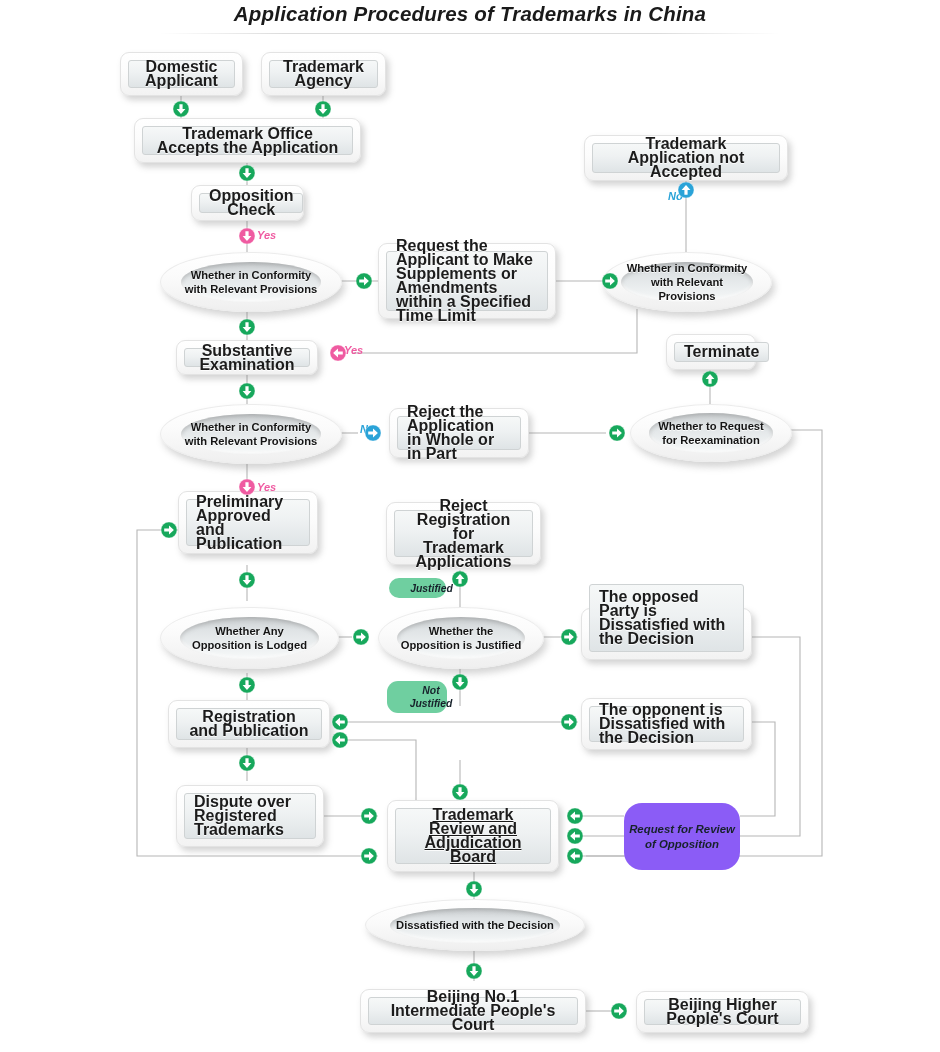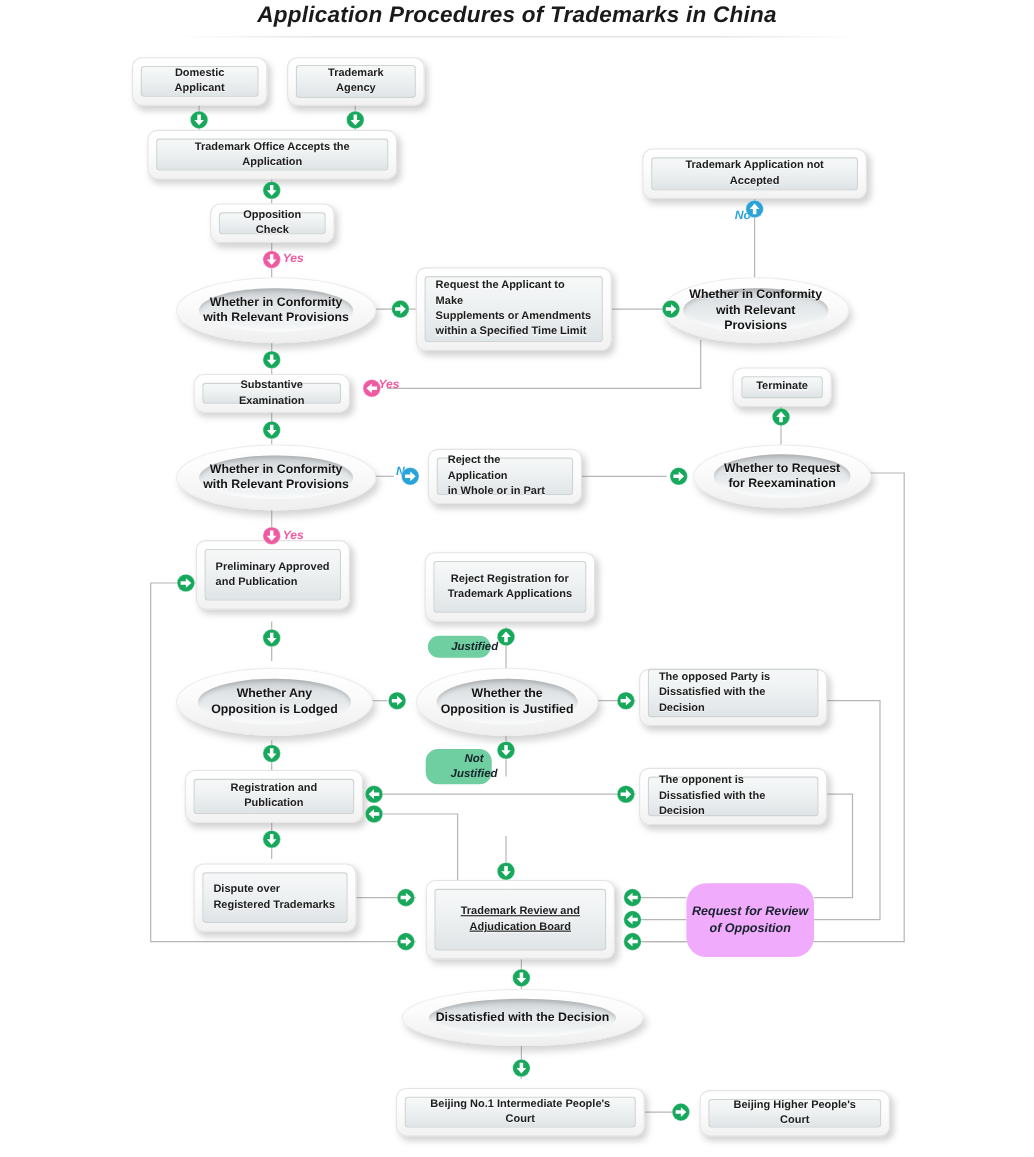--- a/index.html
+++ b/index.html
@@ -36,22 +36,22 @@
     box-shadow:3px 4px 6px rgba(120,120,120,.33), 0 1px 0 #fff inset;
     padding:7px;
     display:flex;
   }
   .box .inner{
     flex:1;
     border:1px solid #cfd3d4;
     border-radius:3px;
     background:linear-gradient(to bottom,#f6f8f8 0%,#eef1f2 45%,#dfe4e6 100%);
     display:flex;align-items:center;justify-content:flex-start;
-    padding:0 9px;
-    font-size:10px;font-weight:bold;line-height:14px;
+    padding:5px 9px;
+    font-size:16px;font-weight:bold;line-height:14px;
     color:#1c1c1c;
     text-shadow:0 1px 0 rgba(255,255,255,.85);
   }
   .box.center .inner{justify-content:center;text-align:center;}
 
   
   .ellipse{
     position:relative;width:100%;height:100%;
     border-radius:50%;
     background:linear-gradient(to bottom,#ffffff 0%,#fbfbfb 40%,#efefef 100%);
@@ -67,21 +67,21 @@
   }
   .ellipse .etext{
     font-size:11.2px;font-weight:bold;line-height:14px;text-align:center;
     color:#141414;text-shadow:0 1px 0 rgba(255,255,255,.8);
   }
 
   
   .greenbox{
     box-sizing:border-box;width:100%;height:100%;
     border-radius:18px;
-    background:#f0abfc;
+    background:#8b5cf6;
     display:flex;align-items:center;justify-content:center;
     font-size:11.4px;font-style:italic;font-weight:bold;line-height:15px;
     color:#17222b;text-align:center;
   }
 
   
   .pill{
     position:absolute;z-index:4;
     box-sizing:border-box;
     background:#6fcfa0;border-radius:11px;
@@ -181,21 +181,21 @@
     <path d="M586,1011 L618,1011"></path>
   </svg>
 
   <div class="node" style="left:120px;top:52px;width:123px;height:44px;">
     <div class="box center" style="width:100%;height:100%;">
       <div class="inner">Domestic Applicant</div>
     </div>
   </div>
 
   <div class="node" style="left:261px;top:52px;width:125px;height:44px;">
-    <div class="box center" style="width:100%;height:100%;align-items:center;">
+    <div class="box center" style="width:100%;height:100%;">
       <div class="inner">Trademark Agency</div>
     </div>
   </div>
 
   <div class="node" style="left:134px;top:118px;width:227px;height:45px;">
     <div class="box center" style="width:100%;height:100%;">
       <div class="inner">Trademark Office Accepts the Application</div>
     </div>
   </div>
 

